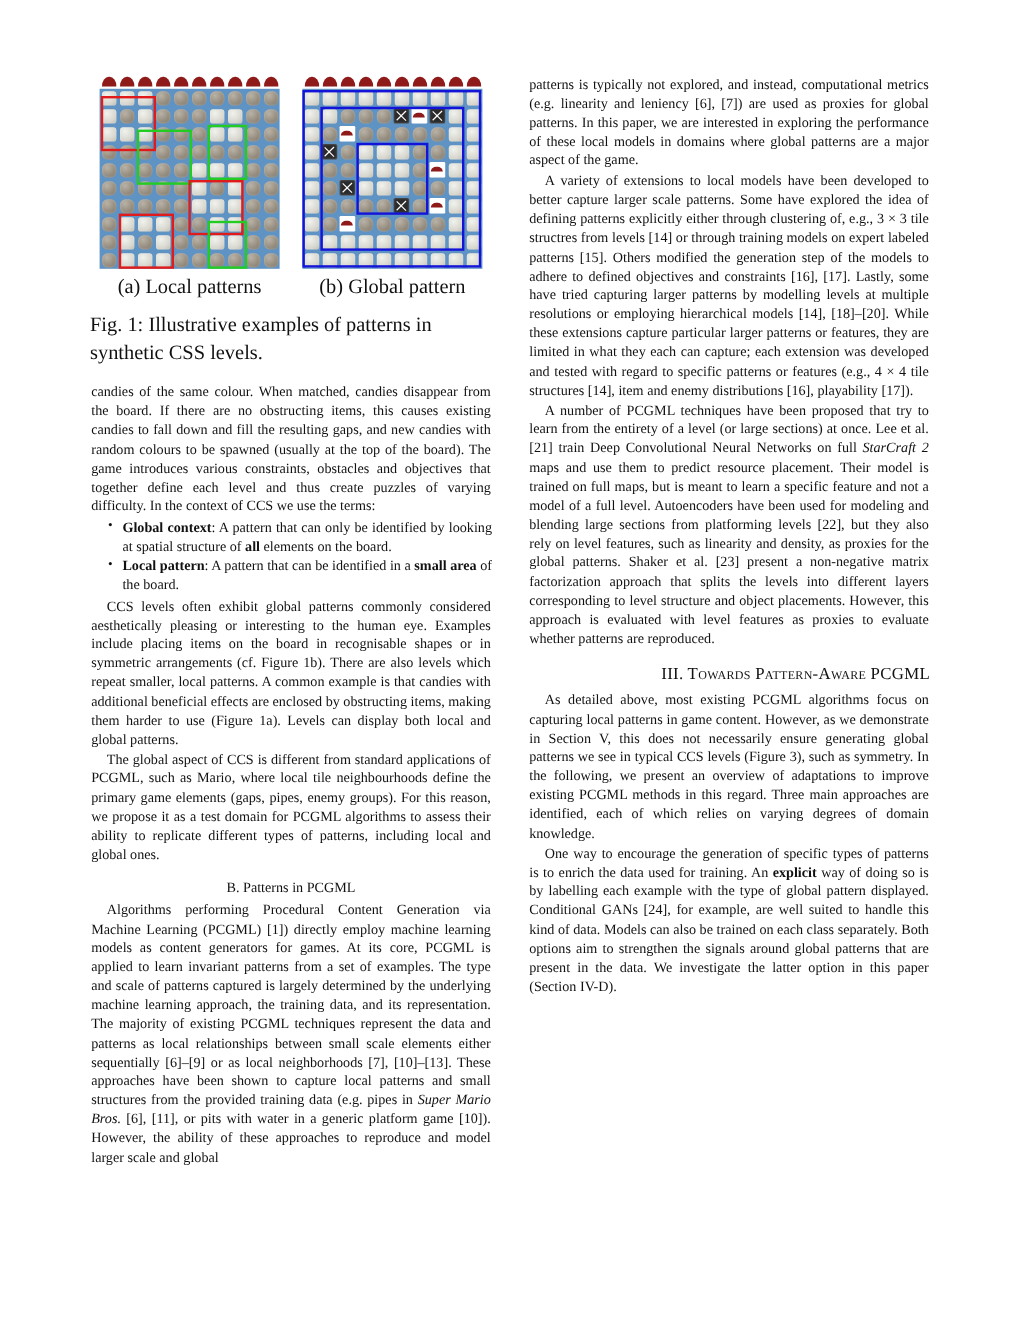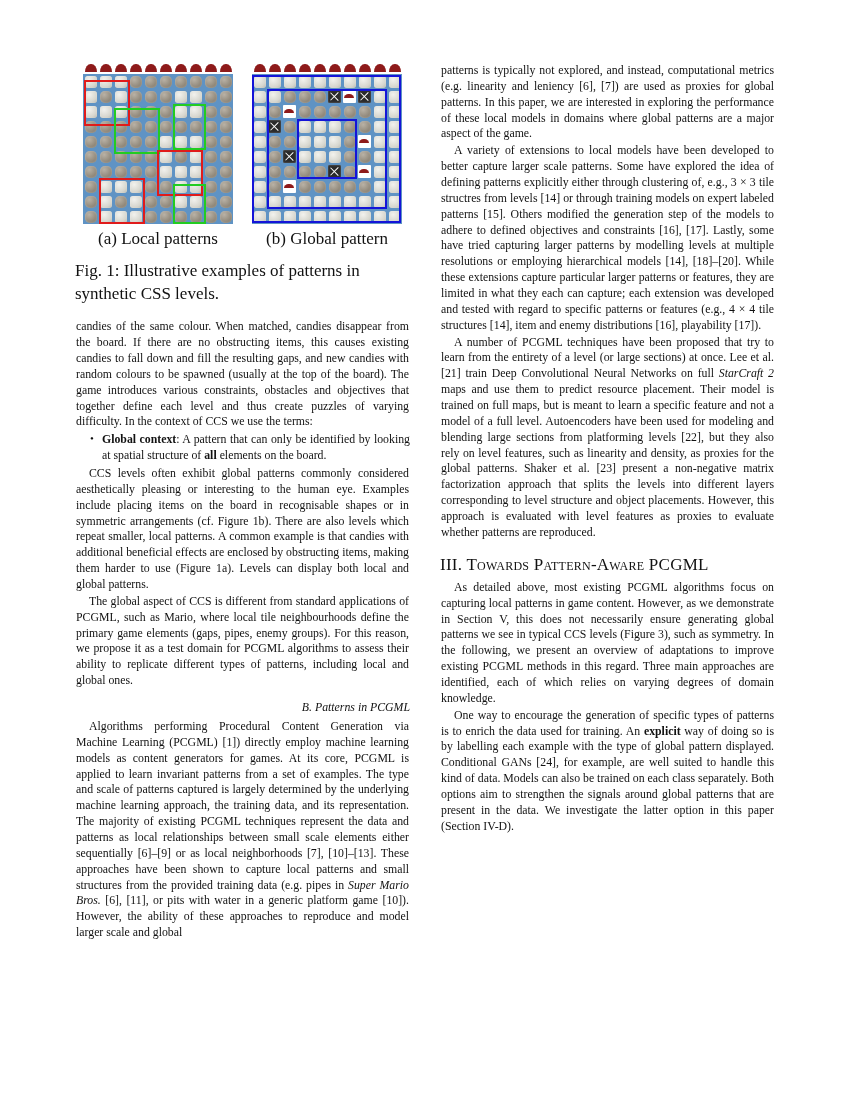--- a/index.html
+++ b/index.html
@@ -190,27 +190,26 @@
   }
   .bullets li::before {
     content: "\2022";
     position: absolute;
     left: -2px;
     top: -1px;
     font-size: 11px;
   }
   .sec-head {
     font-size: 11.8px;
-    font-style: italic;
     margin: 11px 0 4px 0;
+    text-align: center;
+  }
+  .sec-head-center {
+    font-size: 14px;
     text-align: right;
-  }
-  .sec-head-center {
-    font-size: 17px;
-    text-align: left;
     margin: 14px 0 5px 0;
     font-variant: small-caps;
     letter-spacing: 0.25px;
   }
   b { font-weight: bold; }
   i { font-style: italic; }
   .gap { height: 9px; }
 </style>
 </head>
 <body>
@@ -900,20 +899,21 @@
 
         <div class="fig-caption">Fig. 1: Illustrative examples of patterns in synthetic CSS levels.</div>
       </div>
 
       <div class="gap"></div>
 
       <p class="body noindent">candies of the same colour. When matched, candies disappear from the board. If there are no obstructing items, this causes existing candies to fall down and fill the resulting gaps, and new candies with random colours to be spawned (usually at the top of the board). The game introduces various constraints, obstacles and objectives that together define each level and thus create puzzles of varying difficulty. In the context of CCS we use the terms:</p>
 
       <ul class="bullets">
         <li><b>Global context</b><span>: A pattern that can only be identified by looking at spatial structure of </span><b>all</b><span> elements on the board.</span></li>
+        <li><b>Local pattern</b><span>: A pattern that can be identified in a </span><b>small area</b><span> of the board.</span></li>
       </ul>
 
       <p class="body">CCS levels often exhibit global patterns commonly considered aesthetically pleasing or interesting to the human eye. Examples include placing items on the board in recognisable shapes or in symmetric arrangements (cf. Figure 1b). There are also levels which repeat smaller, local patterns. A common example is that candies with additional beneficial effects are enclosed by obstructing items, making them harder to use (Figure 1a). Levels can display both local and global patterns.</p>
       <p class="body">The global aspect of CCS is different from standard applications of PCGML, such as Mario, where local tile neighbourhoods define the primary game elements (gaps, pipes, enemy groups). For this reason, we propose it as a test domain for PCGML algorithms to assess their ability to replicate different types of patterns, including local and global ones.</p>
 
       <div class="sec-head">B.  Patterns in PCGML</div>
 
       <p class="body"><span>Algorithms performing Procedural Content Generation via Machine Learning (PCGML) [1]) directly employ machine learning models as content generators for games. At its core, PCGML is applied to learn invariant patterns from a set of examples. The type and scale of patterns captured is largely determined by the underlying machine learning approach, the training data, and its representation. The majority of existing PCGML techniques represent the data and patterns as local relationships between small scale elements either sequentially [6]–[9] or as local neighborhoods [7], [10]–[13]. These approaches have been shown to capture local patterns and small structures from the provided training data (e.g. pipes in </span><i>Super Mario Bros.</i><span> [6], [11], or pits with water in a generic platform game [10]). However, the ability of these approaches to reproduce and model larger scale and global</span></p>
     </div>
 

